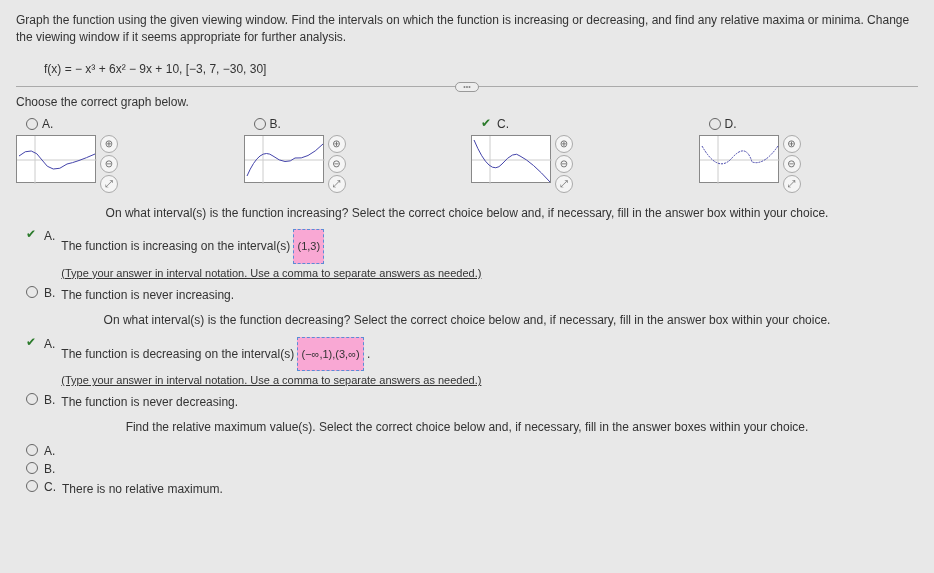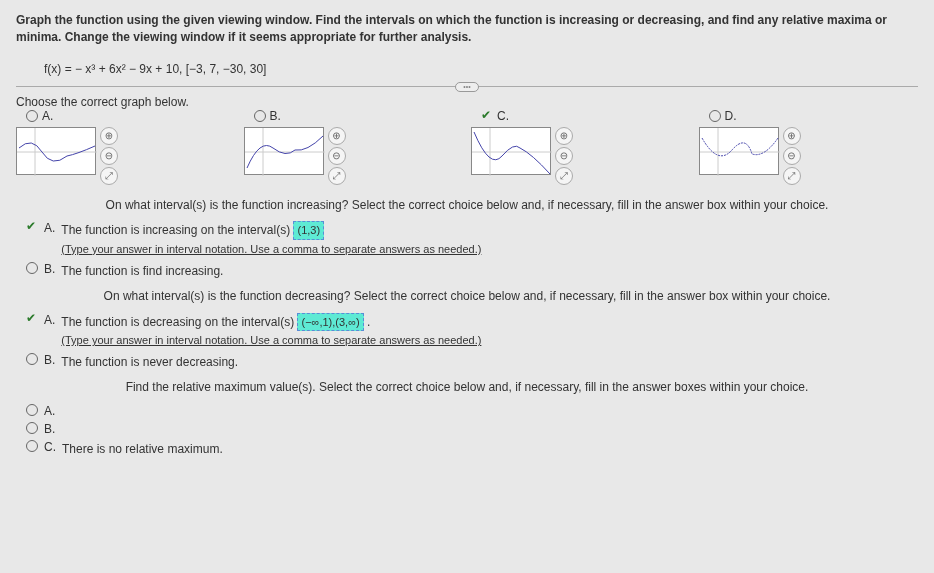--- a/index.html
+++ b/index.html
@@ -6,29 +6,29 @@
     body {
       font-family: Arial, sans-serif;
       font-size: 12px;
       color: #333;
       background: #e8e8e8;
       width: 934px;
       height: 573px;
       padding: 12px 16px;
       overflow: hidden;
     }
-    .problem-text { line-height: 1.4; margin-bottom: 16px; font-weight: bold; }
+    .problem-text { line-height: 1.4; margin-bottom: 16px; }
     .formula { margin-left: 28px; margin-top: 16px; margin-bottom: 10px; }
     .divider { border-top: 1px solid #aaa; margin: 8px 0; position: relative; }
     .divider-handle {
       position: absolute; left: 50%; top: -5px; transform: translateX(-50%);
       width: 24px; height: 10px; border: 1px solid #999; border-radius: 5px;
       background: #eee; font-size: 7px; text-align: center; line-height: 8px; color: #888;
     }
-    .prompt { }
+    .prompt { margin-bottom: 8px; }
     .options-row { display: flex; gap: 8px; margin-bottom: 12px; }
     .option { flex: 1; }
     .option-header { display: flex; align-items: center; gap: 4px; margin-bottom: 4px; margin-left: 10px; }
     .radio {
       width: 12px; height: 12px; border: 1px solid #666; border-radius: 50%;
       display: inline-block; cursor: pointer; position: relative;
     }
     .check-mark {
       width: 12px; height: 12px; display: inline-block; position: relative; cursor: pointer;
     }
@@ -45,22 +45,22 @@
       width: 18px; height: 18px; border: 1px solid #aaa; border-radius: 50%;
       background: #f5f5f5; display: flex; align-items: center; justify-content: center;
       font-size: 10px; cursor: pointer; color: #666;
     }
     .question-text { margin: 8px 0; line-height: 1.4; text-align: center; }
     .choice-row { display: flex; align-items: flex-start; gap: 6px; margin: 4px 0 4px 10px; }
     .choice-label { font-weight: normal; }
     .choice-text { line-height: 1.5; }
     .hint { font-size: 11px; color: #333; text-decoration: underline; }
     .answer-box {
-      display: inline-block; background: #5eead4; border: 1px dashed #5a8dd6;
-      padding: 0 3px; min-width: 28px; font-size: 11px;
+      display: inline-block; background: #f9a8d4; border: 1px dashed #5a8dd6;
+      padding: 8px 3px; min-width: 28px; font-size: 11px;
     }
     .blank-box {
       display: inline-block; width: 18px; height: 14px;
       background: #e0e0e0; border: 1px solid #aaa; vertical-align: middle;
     }
   </style>
 </head>
 <body>
 
 <div class="problem-text">Graph the function using the given viewing window. Find the intervals on which the function is increasing or decreasing, and find any relative maxima or minima. Change the viewing window if it seems appropriate for further analysis.</div>
@@ -163,21 +163,21 @@
   <span class="check-mark"></span>
   <span class="choice-label">A.</span>
   <div class="choice-text">
     <span>The function is increasing on the interval(s) </span><span class="answer-box">(1,3)</span><br>
     <span class="hint">(Type your answer in interval notation. Use a comma to separate answers as needed.)</span>
   </div>
 </div>
 <div class="choice-row">
   <span class="radio"></span>
   <span class="choice-label">B.</span>
-  <span class="choice-text">The function is find increasing.</span>
+  <span class="choice-text">The function is never increasing.</span>
 </div>
 
 <div class="question-text">On what interval(s) is the function decreasing? Select the correct choice below and, if necessary, fill in the answer box within your choice.</div>
 <div class="choice-row">
   <span class="check-mark"></span>
   <span class="choice-label">A.</span>
   <div class="choice-text">
     <span>The function is decreasing on the interval(s) </span><span class="answer-box">(−∞,1),(3,∞)</span><span> .</span><br>
     <span class="hint">(Type your answer in interval notation. Use a comma to separate answers as needed.)</span>
   </div>

